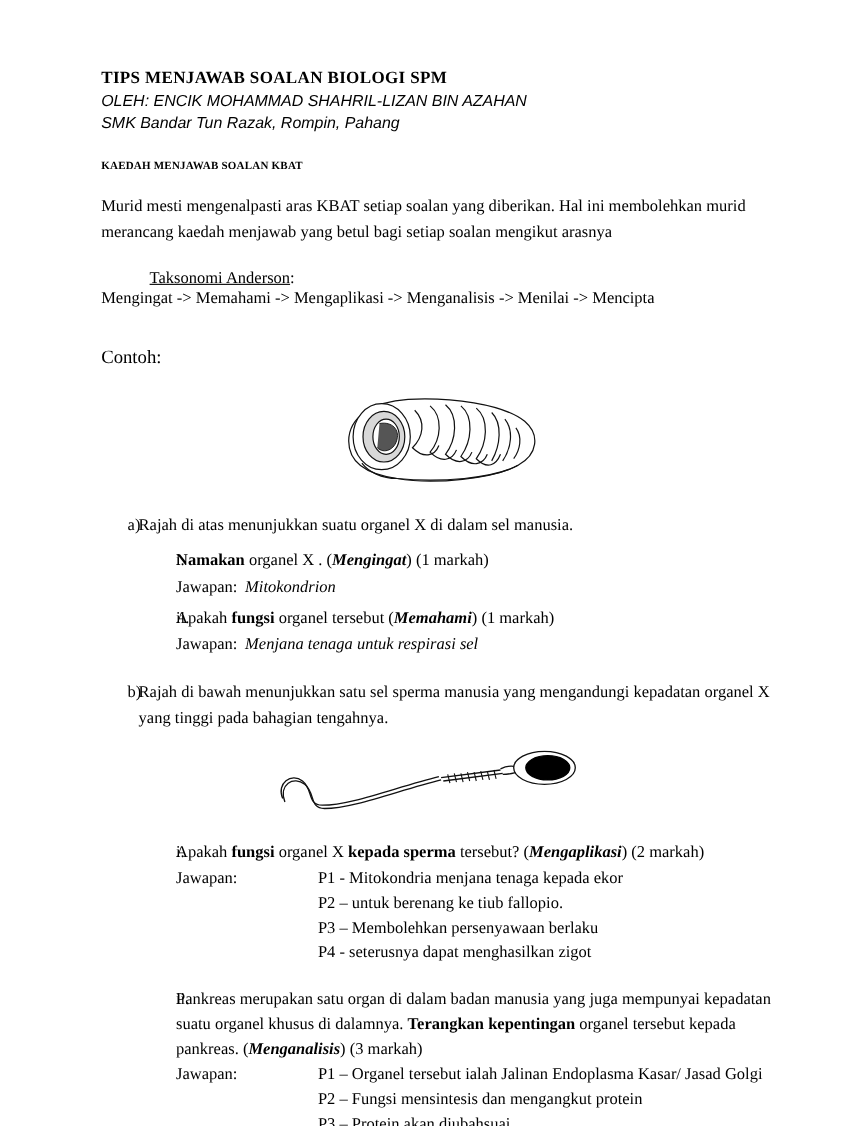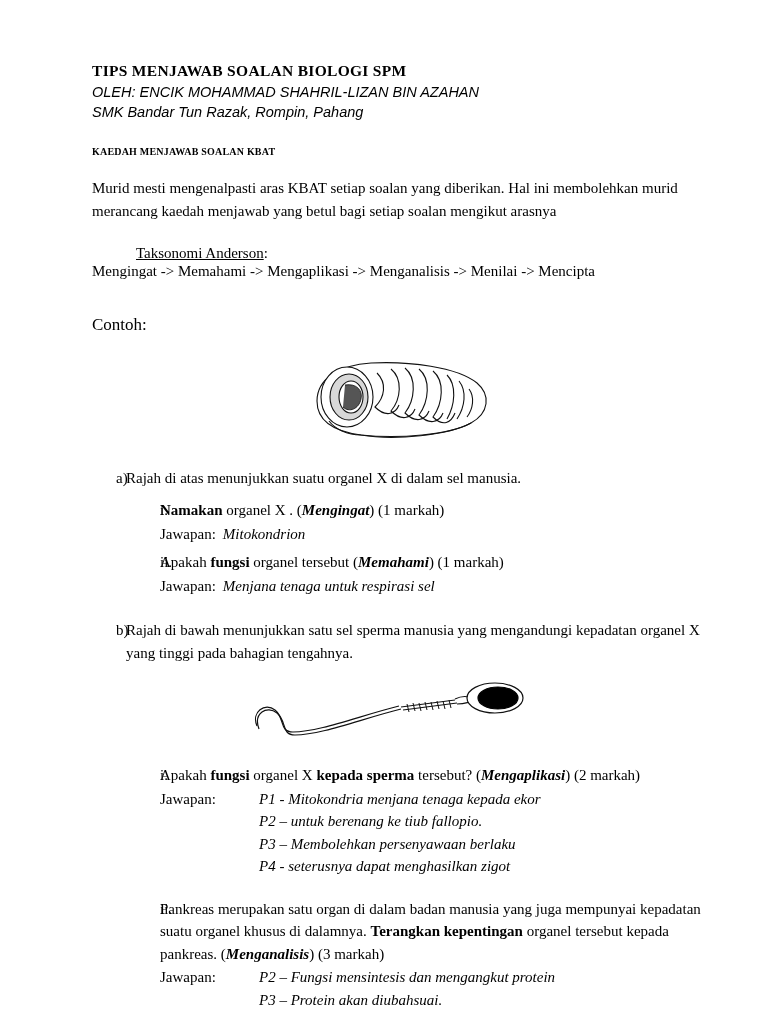--- a/index.html
+++ b/index.html
@@ -113,22 +113,22 @@
     padding-right: 7px;
   }
   .ans-text {
     font-style: italic;
   }
   .ans-lines {
     display: flex;
     flex-direction: column;
   }
   .ans-lines span {
-    font-style: italic;
     line-height: 1.5;
+    margin-left: 30px;
   }
   .ans-block {
     display: flex;
     margin-top: 1px;
   }
   .ans-block .ans-label {
     flex: 0 0 92px;
   }
   b { font-weight: bold; }
   i { font-style: italic; }
@@ -263,20 +263,21 @@
   </div>
 
   <div class="qblock" style="margin-top:20px;">
     <div class="qrow">
       <div class="marker-i">ii.</div>
       <div class="qtext">
         <div><span>Pankreas merupakan satu organ di dalam badan manusia yang juga mempunyai kepadatan suatu organel khusus di dalamnya. </span><b>Terangkan kepentingan</b><span> organel tersebut kepada pankreas. (</span><b><i>Menganalisis</i></b><span>) (3 markah)</span></div>
         <div class="ans-block">
           <span class="ans-label">Jawapan:</span>
           <span class="ans-lines">
+            <span>P1 – Organel tersebut ialah Jalinan Endoplasma Kasar/ Jasad Golgi</span>
             <span>P2 – Fungsi mensintesis dan mengangkut  protein</span>
             <span>P3 – Protein akan diubahsuai.</span>
 
           </span>
         </div>
       </div>
     </div>
   </div>
 
 </div>

